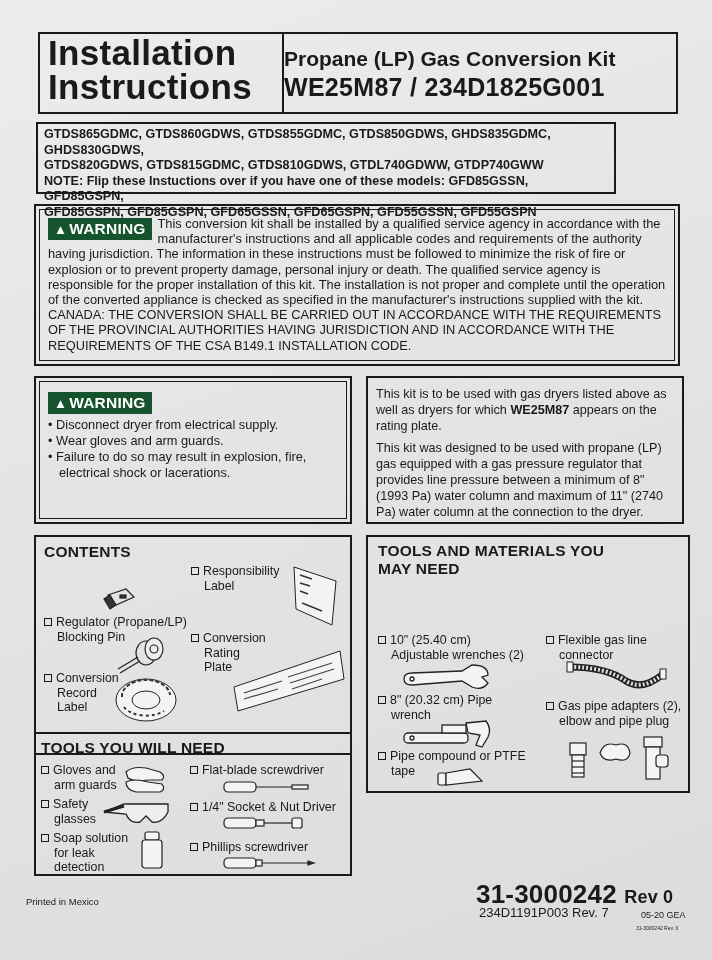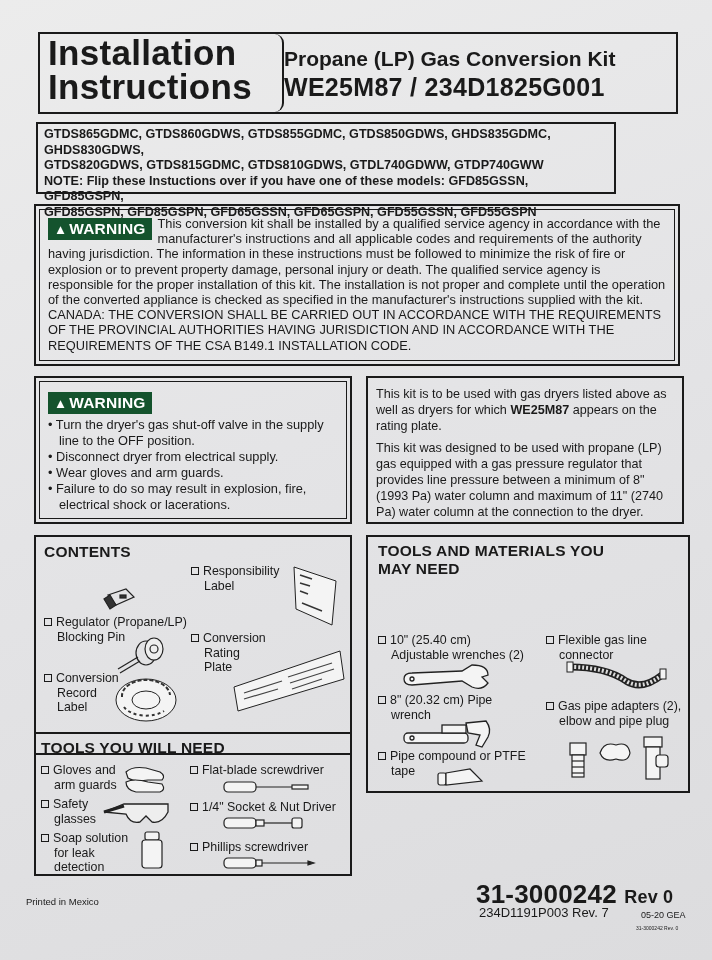--- a/index.html
+++ b/index.html
@@ -10,21 +10,21 @@
     color: #1a1a1a;
     position: relative;
   }
   .abs { position: absolute; }
   .box { border: 2px solid #1a1a1a; }
   .dbl { border: 2px solid #1a1a1a; padding: 3px; }
   .dbl > .inner { border: 1px solid #1a1a1a; width: 100%; height: 100%; position: relative; }
 
   
   #header { left: 38px; top: 32px; width: 640px; height: 82px; border: 2px solid #1a1a1a; display: flex; }
-  #header .left { width: 244px; border-right: 2px solid #1a1a1a; padding: 2px 0 0 8px; border-radius: 9px; }
+  #header .left { width: 244px; border-right: 2px solid #1a1a1a; padding: 2px 0 0 8px; }
   #header .left div { font-size: 35px; font-weight: bold; line-height: 34px; letter-spacing: 0.3px; }
   #header .right { flex: 1; padding: 12px 0 0 0; }
   #header .sub { font-size: 21px; font-weight: bold; line-height: 26px; }
   #header .part { font-size: 25px; font-weight: bold; line-height: 30px; letter-spacing: 0.3px; }
 
   
   #models { left: 36px; top: 122px; width: 580px; height: 72px; padding: 3px 6px; font-size: 12.6px; font-weight: bold; line-height: 15.5px; }
 
   
   #warn1 { left: 34px; top: 204px; width: 646px; height: 162px; }
@@ -93,21 +93,20 @@
     <span class="badge"><span class="tri">▲</span><span>WARNING</span></span>
     <span>This conversion kit shall be installed by a qualified service agency in accordance with the manufacturer's instructions and all applicable codes and requirements of the authority having jurisdiction. The information in these instructions must be followed to minimize the risk of fire or explosion or to prevent property damage, personal injury or death. The qualified service agency is responsible for the proper installation of this kit. The installation is not proper and complete until the operation of the converted appliance is checked as specified in the manufacturer's instructions supplied with the kit.</span>
     <div>CANADA: THE CONVERSION SHALL BE CARRIED OUT IN ACCORDANCE WITH THE REQUIREMENTS OF THE PROVINCIAL AUTHORITIES HAVING JURISDICTION AND IN ACCORDANCE WITH THE REQUIREMENTS OF THE CSA B149.1 INSTALLATION CODE.</div>
   </div>
 </div>
 
 <div id="warn2" class="abs dbl">
   <div class="inner">
     <span class="badge"><span class="tri">▲</span><span>WARNING</span></span>
     <ul>
-      <li>• <span>Turn the dryer's gas shut-off valve in the supply line to the OFF position.</span></li>
       <li>• <span>Disconnect dryer from electrical supply.</span></li>
       <li>• <span>Wear gloves and arm guards.</span></li>
       <li>• <span>Failure to do so may result in explosion, fire, electrical shock or lacerations.</span></li>
     </ul>
   </div>
 </div>
 
 <div id="info" class="abs box">
   <p><span>This kit is to be used with gas dryers listed above as well as dryers for which </span><b>WE25M87</b><span> appears on the rating plate.</span></p>
   <p>This kit was designed to be used with propane (LP) gas equipped with a gas pressure regulator that provides line pressure between a minimum of 8" (1993 Pa) water column and maximum of 11" (2740 Pa) water column at the connection to the dryer.</p>

